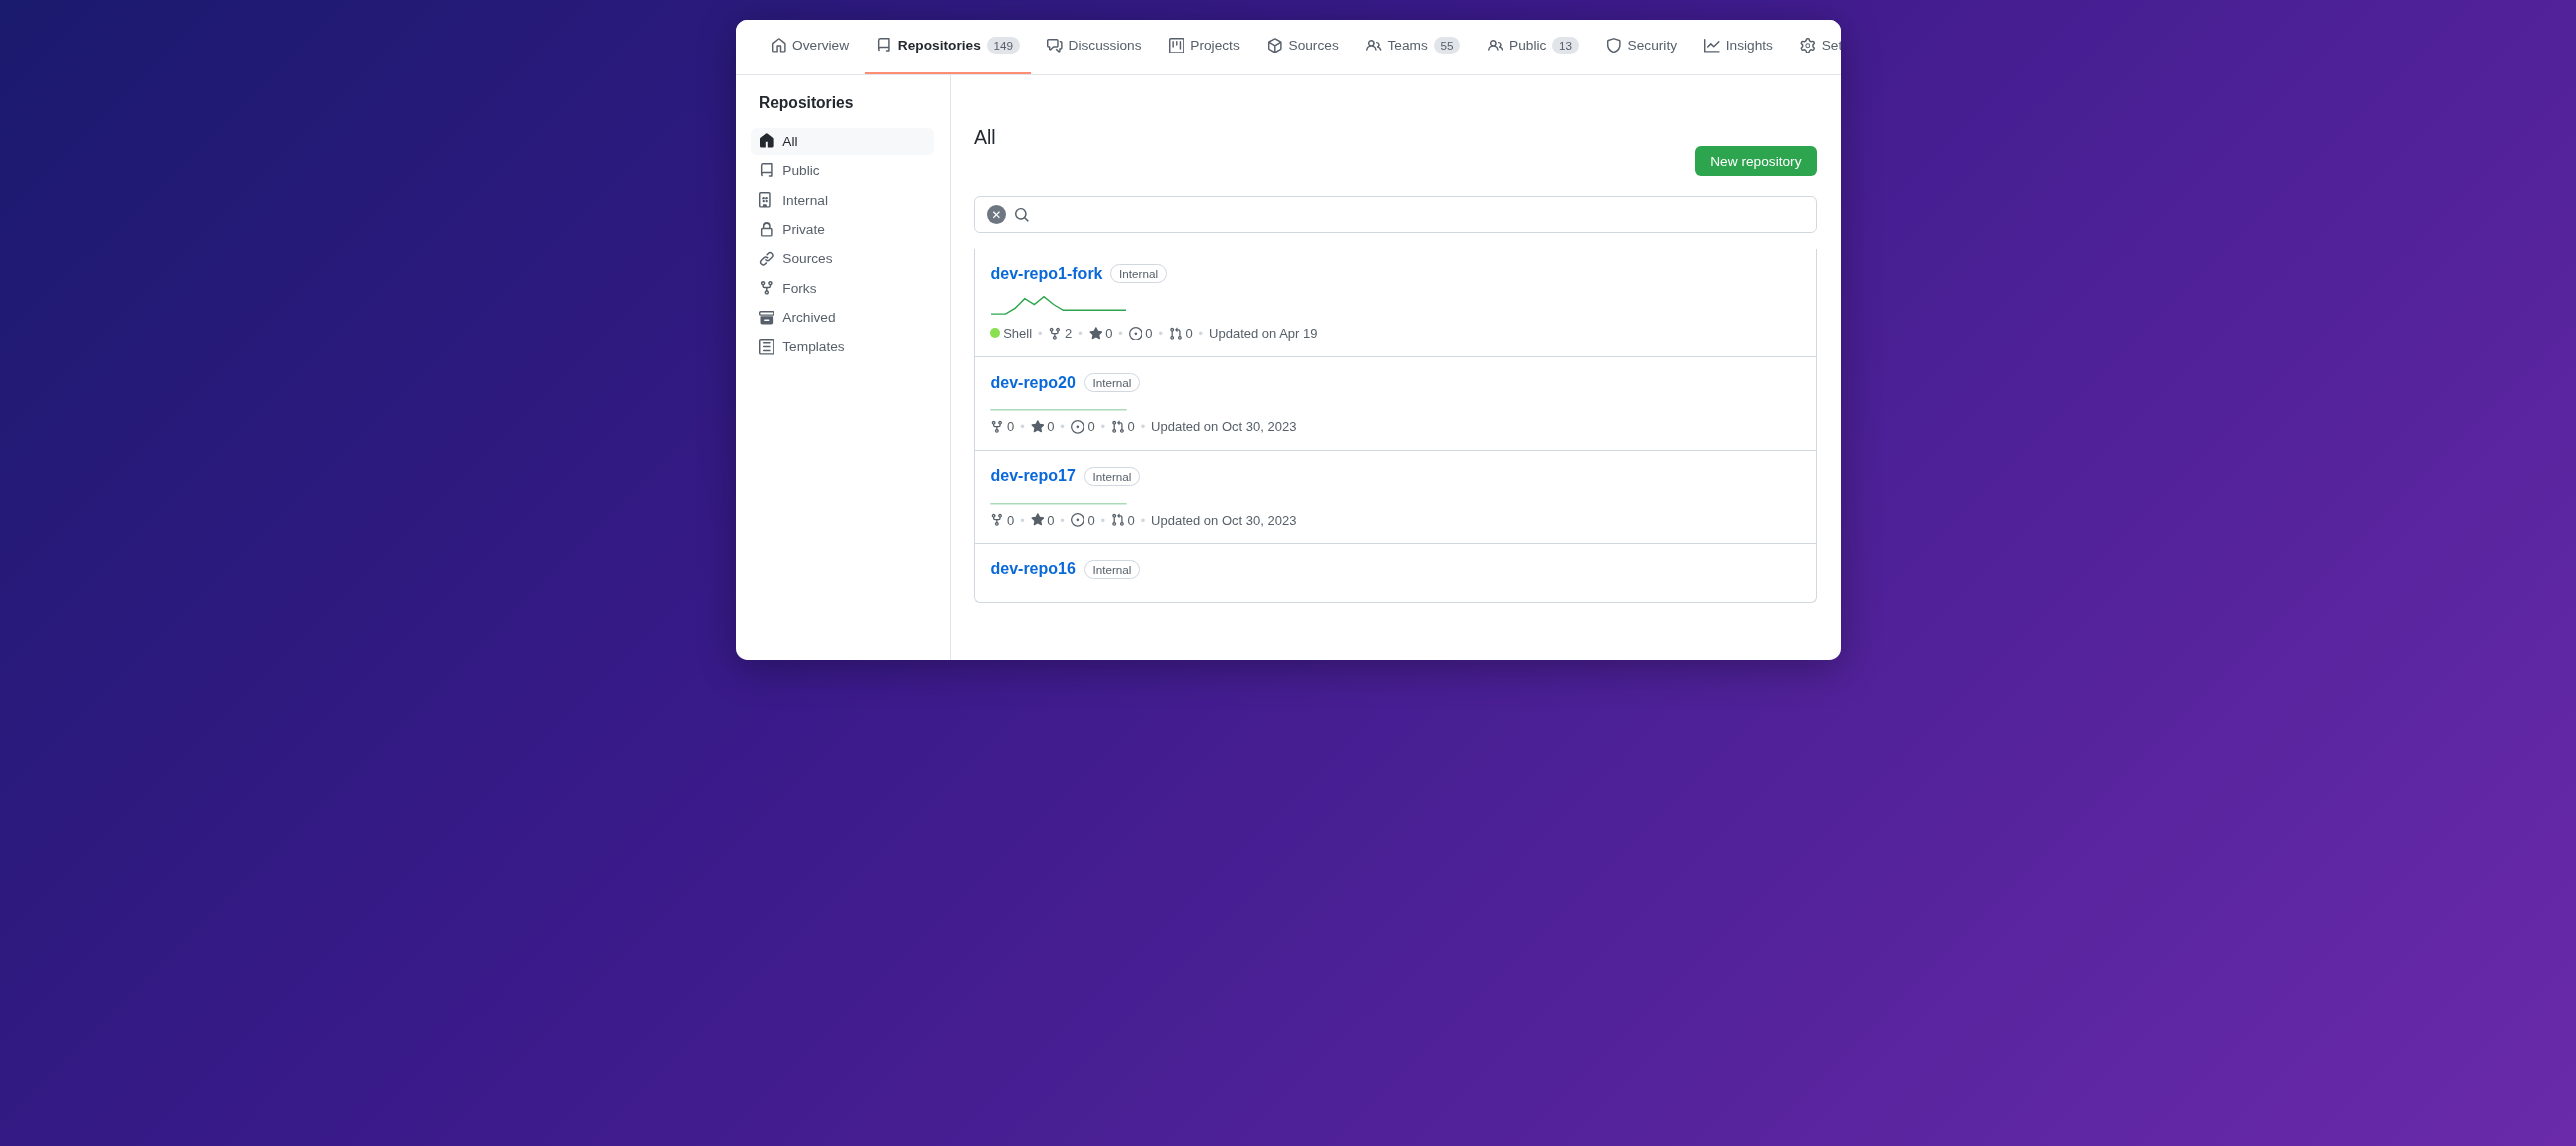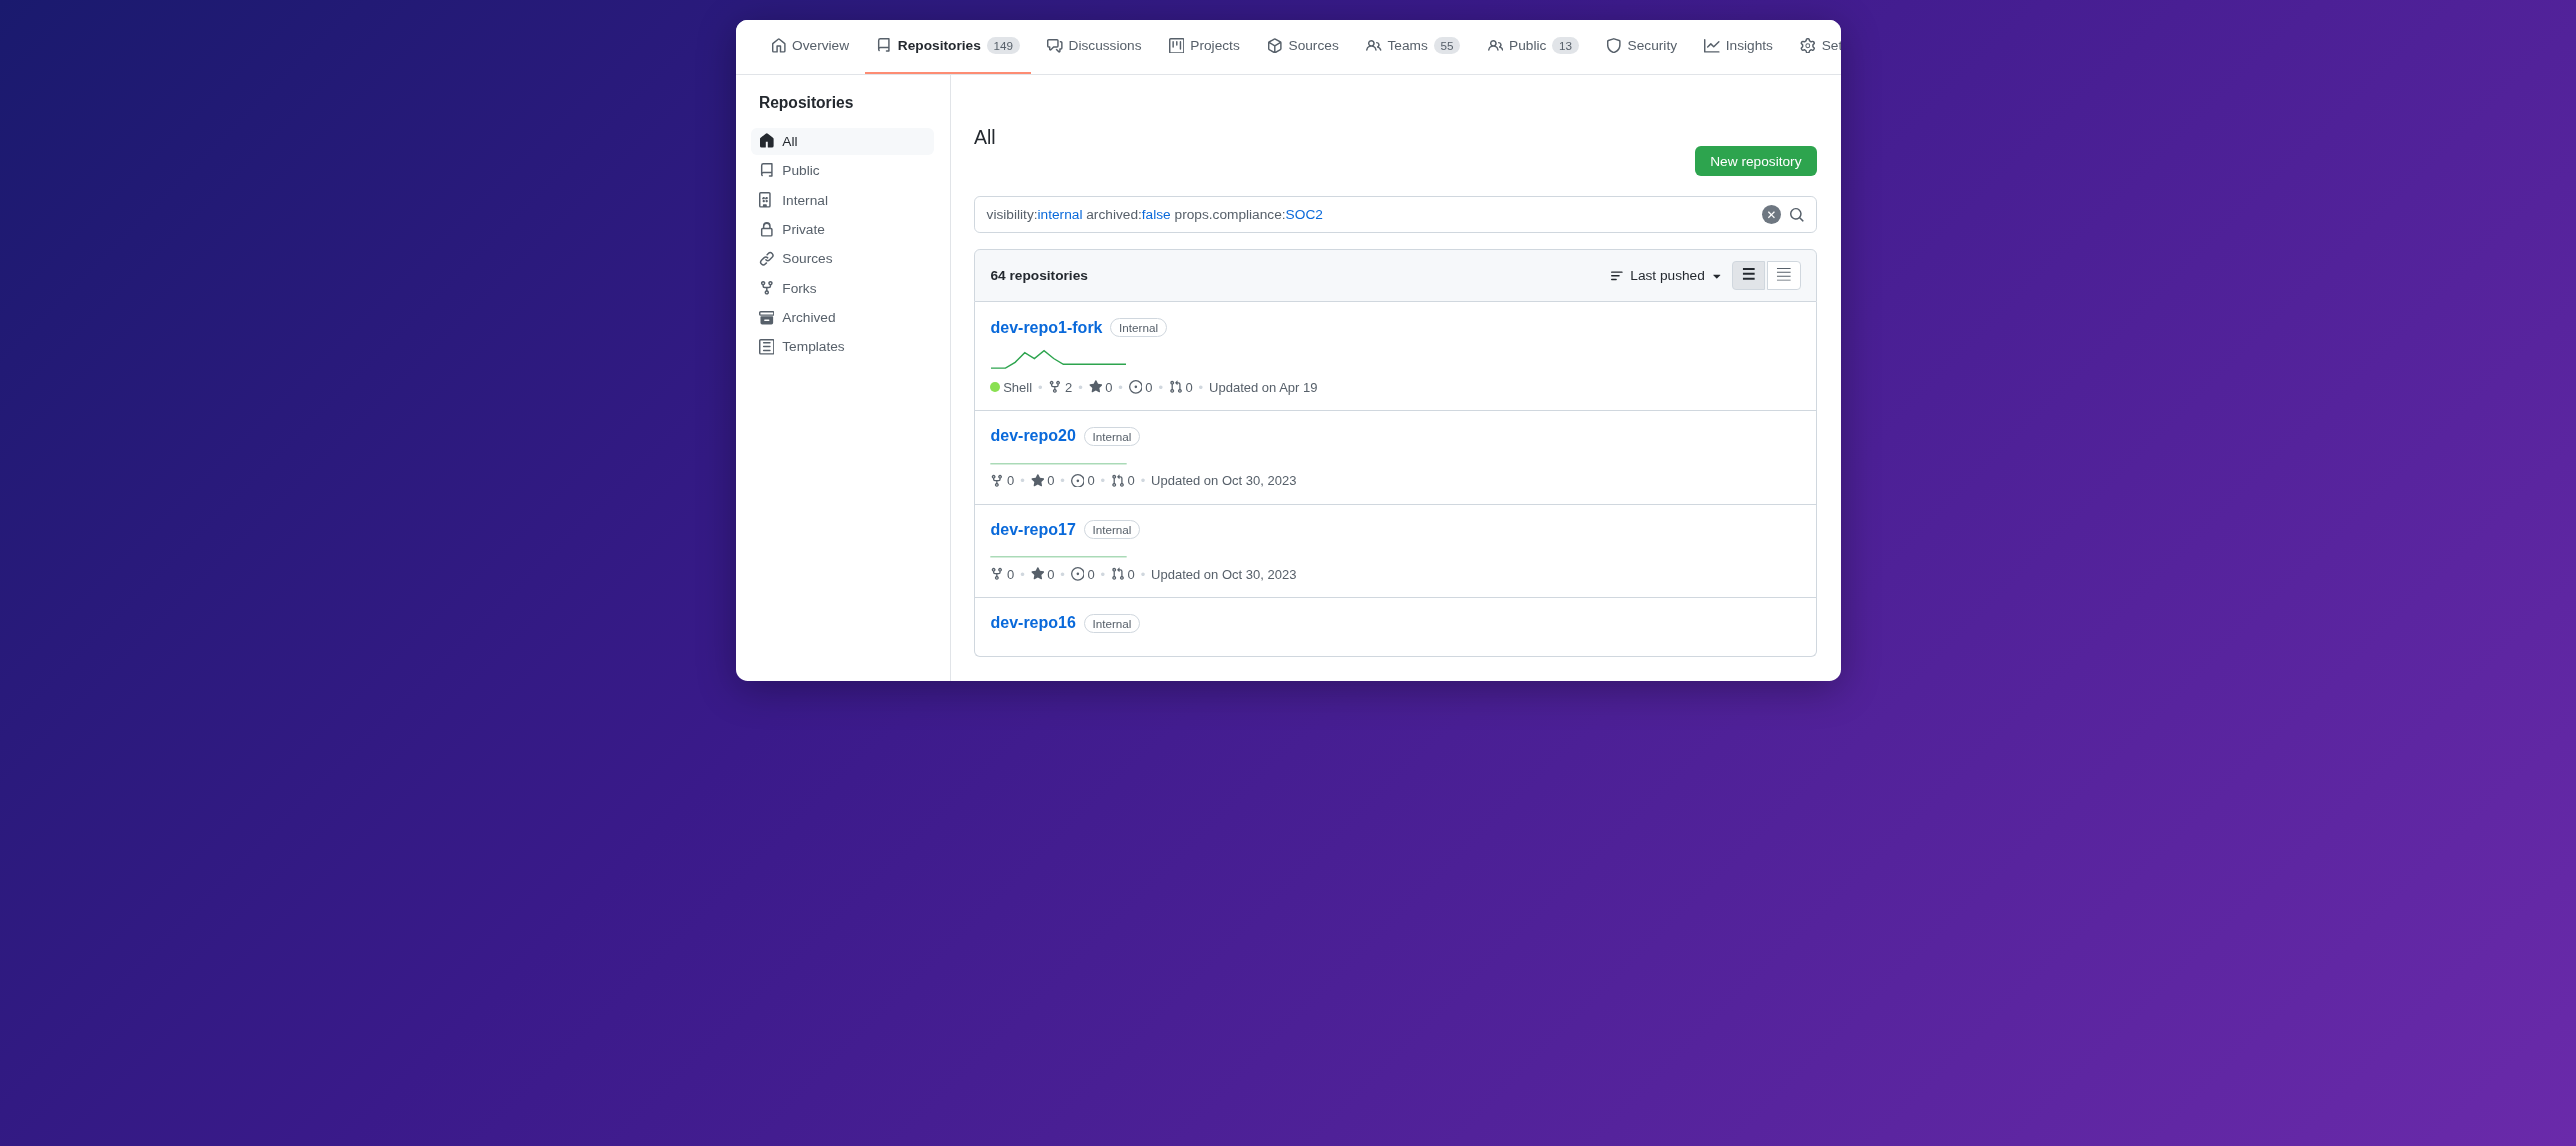--- a/index.html
+++ b/index.html
@@ -443,61 +443,32 @@
       </a>
     </aside>
 
     <main class="content">
       <div class="content-header">
         <h1 class="content-title">All</h1>
         <button class="new-repo-btn">New repository</button>
       </div>
 
       <div class="search-bar">
-        <div class="search-bar-content">
-          <span>visibility:</span><span style="color:#0969da">internal</span><span> archived:</span><span style="color:#0969da">false</span><span> props.compliance:</span><span style="color:#0969da">SOC2</span>
-        </div>
         <div class="search-bar-actions">
           <button class="clear-btn">✕</button>
           <button class="search-icon-btn">
             <svg width="15.6" height="15.6" viewBox="0 0 16 16" fill="#57606a">
                 <path d="M10.68 11.74a6 6 0 0 1-7.922-8.982 6 6 0 0 1 8.982 7.922l3.04 3.04a.749.749 0 0 1-.326 1.275.749.749 0 0 1-.734-.215ZM11.5 7a4.499 4.499 0 1 0-8.997 0A4.499 4.499 0 0 0 11.5 7Z"></path>
               </svg>
           </button>
         </div>
       </div>
 
       <div>
 
-        <div class="repo-list-header">
-          <span class="repo-count">64 repositories</span>
-          <div class="sort-area">
-            <button class="sort-btn">
-              <svg width="15.6" height="15.6" viewBox="0 0 16 16" fill="currentColor">
-                  <path d="M0 4.25a.75.75 0 0 1 .75-.75h10.5a.75.75 0 0 1 0 1.5H.75A.75.75 0 0 1 0 4.25ZM0 8a.75.75 0 0 1 .75-.75h7.5a.75.75 0 0 1 0 1.5H.75A.75.75 0 0 1 0 8Zm0 3.75a.75.75 0 0 1 .75-.75h4.5a.75.75 0 0 1 0 1.5H.75a.75.75 0 0 1-.75-.75Z"></path>
-                </svg>
-              <span>Last pushed</span>
-              <svg width="15.6" height="15.6" viewBox="0 0 16 16" fill="currentColor">
-                  <path d="M4.427 7.427l3.396 3.396a.25.25 0 0 0 .354 0l3.396-3.396A.25.25 0 0 0 11.396 7H4.604a.25.25 0 0 0-.177.427Z"></path>
-                </svg>
-            </button>
-            <div class="view-btns">
-              <button class="view-btn active">
-                <svg width="15.6" height="15.6" viewBox="0 0 16 16" fill="currentColor">
-                    <path d="M2 2h12v2H2zm0 5h12v2H2zm0 5h12v2H2z"></path>
-                  </svg>
-              </button>
-              <button class="view-btn">
-                <svg width="15.6" height="15.6" viewBox="0 0 16 16" fill="currentColor">
-                    <path d="M1 2h14v1H1zm0 4h14v1H1zm0 4h14v1H1zm0 4h14v1H1z"></path>
-                  </svg>
-              </button>
-            </div>
-          </div>
-        </div>
 
         <div class="repo-item">
           <div class="repo-item-header">
             <span class="repo-name">dev-repo1-fork</span>
             <span class="repo-badge">Internal</span>
           </div>
           <div class="activity-graph">
             <svg width="137" height="27" viewBox="0 0 140 28">
               <polyline points="0,24 15,24 25,18 35,8 45,14 55,6 65,14 75,20 85,20 95,20 105,20 115,20 125,20 140,20" fill="none" stroke="#2da44e" stroke-width="1.5"></polyline>
             </svg>

